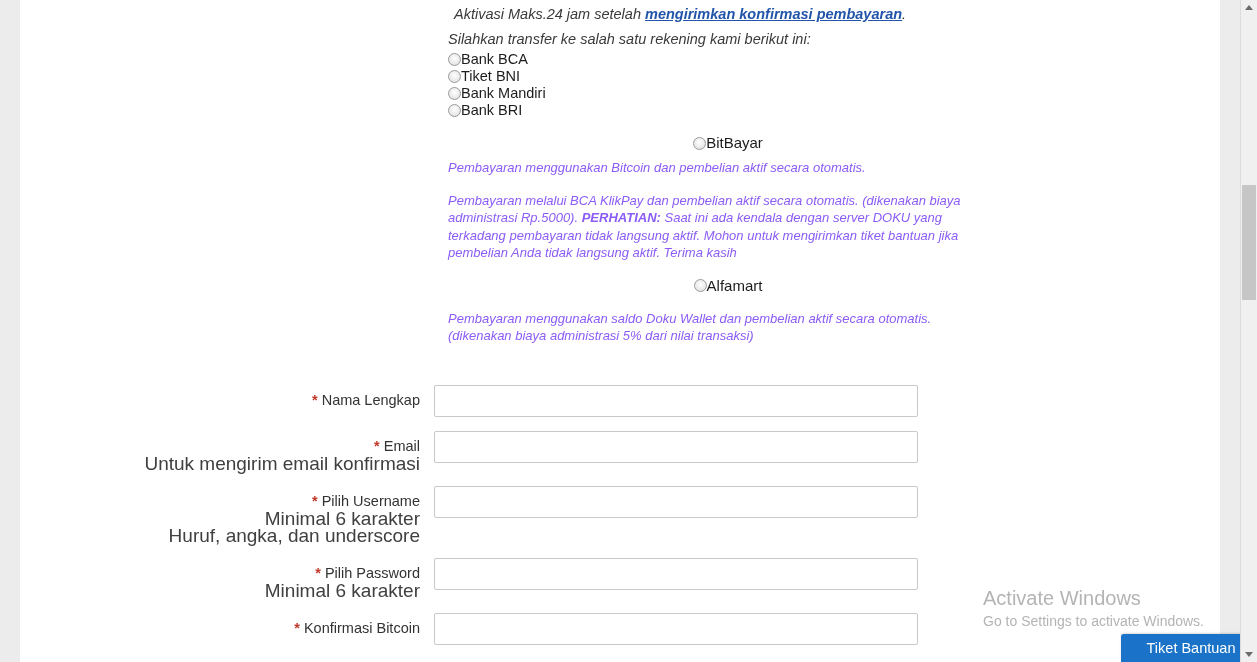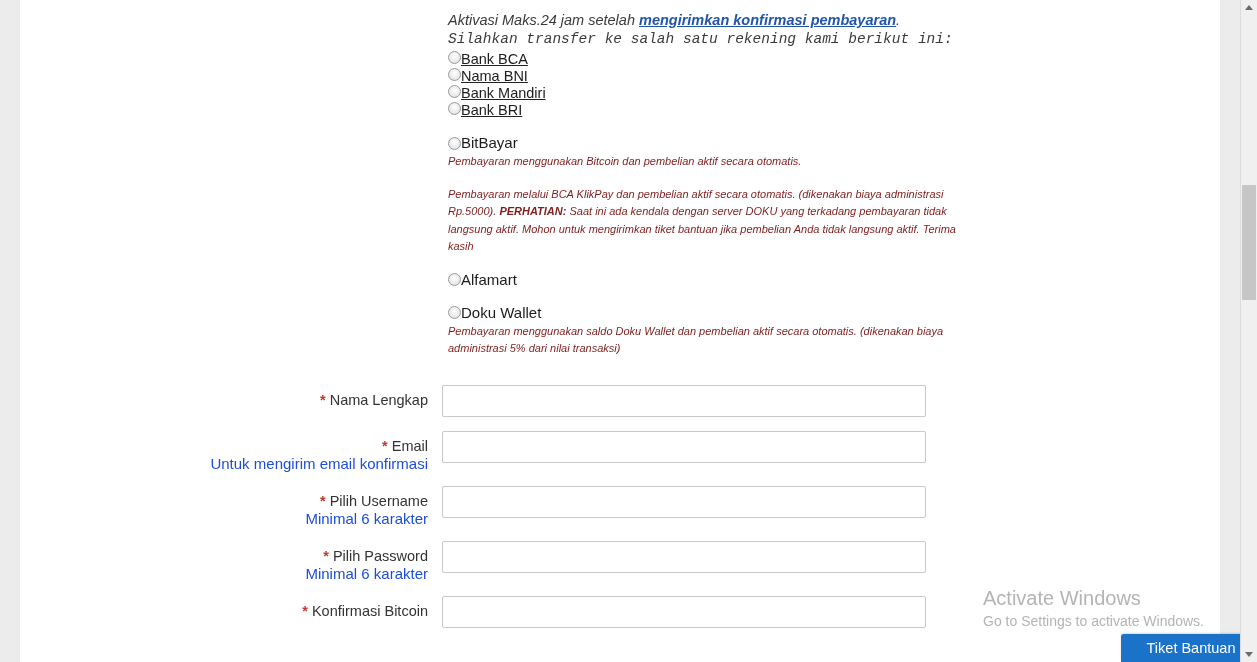--- a/index.html
+++ b/index.html
@@ -58,47 +58,46 @@
     top: 0;
     width: 560px;
   }
 
   .top-line {
     font-style: italic;
     font-size: 14.5px;
     color: #3a3a3a;
     line-height: 17px;
     white-space: nowrap;
-    margin: 0;
-    padding-top: 12px;
+    margin: 6px;
+    padding-top: 0px;
   }
   .top-line a {
     color: #2255aa;
     text-decoration: underline;
     font-style: italic;
     font-weight: bold;
   }
   .sub-line {
     font-style: italic;
     font-size: 14.5px;
     color: #3a3a3a;
     line-height: 18px;
     margin: 0;
     padding-top: 1px;
-    font-family: Liberation Mono, monospace;
   }
 
   .bank-list {
     margin-top: 3px;
   }
   .opt-row {
     display: flex;
+    align-items: center;
     height: 17px;
     margin-bottom: 0px;
-    text-decoration: underline;
   }
   .opt-row .radio {
     margin-right: 6px;
   }
   .opt-label {
     font-size: 14.5px;
     color: #1c1c1c;
     line-height: 17px;
   }
 
@@ -117,46 +116,47 @@
     top: 0px;
   }
 
   .method {
     margin-top: 15px;
   }
   .method-head {
     display: flex;
     align-items: center;
     height: 18px;
+    justify-content: center;
   }
   .method-head .radio {
     margin-right: 7px;
   }
   .method-title {
     font-size: 15px;
     color: #1c1c1c;
     line-height: 18px;
   }
   .method-desc {
     font-style: italic;
-    font-size: 11px;
-    color: #7f1d1d;
+    font-size: 13px;
+    color: #8b5cf6;
     line-height: 17.5px;
-    margin-top: 1px;
+    margin-top: 7px;
     width: 525px;
   }
   .method-desc b {
     font-weight: bold;
     font-style: italic;
   }
 
   
   .form {
     position: absolute;
-    left: 8px;
+    left: 0;
     top: 385px;
     width: 1170px;
   }
   .frow {
     display: flex;
     align-items: flex-start;
     margin-bottom: 14px;
   }
   .flabel {
     width: 414px;
@@ -169,22 +169,22 @@
     font-size: 14.5px;
     color: #333;
     line-height: 17px;
   }
   .flabel .star {
     color: #c0392b;
     font-weight: bold;
   }
   .flabel .hint {
     display: block;
-    font-size: 15px;
-    color: #1d4ed8;
+    font-size: 19px;
+    color: #404040;
     line-height: 17px;
   }
   .finput {
     width: 484px;
     height: 32px;
     border: 1px solid #c9c9c9;
     background: #ffffff;
     border-radius: 2px;
     box-sizing: border-box;
     font-family: "Liberation Sans", sans-serif;
@@ -295,21 +295,21 @@
 
       <p class="sub-line">Silahkan transfer ke salah satu rekening kami berikut ini:</p>
 
       <div class="bank-list">
         <div class="opt-row">
           <input type="radio" name="payment" class="radio" style="">
           <span class="opt-label">Bank BCA</span>
         </div>
         <div class="opt-row">
           <input type="radio" name="payment" class="radio" style="">
-          <span class="opt-label">Nama BNI</span>
+          <span class="opt-label">Tiket BNI</span>
         </div>
         <div class="opt-row">
           <input type="radio" name="payment" class="radio" style="">
           <span class="opt-label">Bank Mandiri</span>
         </div>
         <div class="opt-row">
           <input type="radio" name="payment" class="radio" style="">
           <span class="opt-label">Bank BRI</span>
         </div>
       </div>
@@ -327,24 +327,20 @@
       </div>
 
       <div class="method">
         <div class="method-head">
           <input type="radio" name="payment" class="radio" style="">
           <span class="method-title">Alfamart</span>
         </div>
       </div>
 
       <div class="method">
-        <div class="method-head">
-          <input type="radio" name="payment" class="radio" style="">
-          <span class="method-title">Doku Wallet</span>
-        </div>
         <div class="method-desc">Pembayaran menggunakan saldo Doku Wallet dan pembelian aktif secara otomatis. (dikenakan biaya administrasi 5% dari nilai transaksi)</div>
       </div>
 
     </div>
 
     <div class="form">
 
       <div class="frow">
         <div class="flabel">
           <span class="main"><span class="star">*</span> <span>Nama Lengkap</span></span>
@@ -357,20 +353,21 @@
           <span class="main"><span class="star">*</span> <span>Email</span></span>
           <span class="hint">Untuk mengirim email konfirmasi</span>
         </div>
         <input type="text" class="finput" placeholder="" style="">
       </div>
 
       <div class="frow">
         <div class="flabel">
           <span class="main"><span class="star">*</span> <span>Pilih Username</span></span>
           <span class="hint">Minimal 6 karakter</span>
+          <span class="hint">Huruf, angka, dan underscore</span>
         </div>
         <input type="text" class="finput" placeholder="" style="">
       </div>
 
       <div class="frow">
         <div class="flabel">
           <span class="main"><span class="star">*</span> <span>Pilih Password</span></span>
           <span class="hint">Minimal 6 karakter</span>
         </div>
         <input type="password" class="finput" placeholder="" style="">

